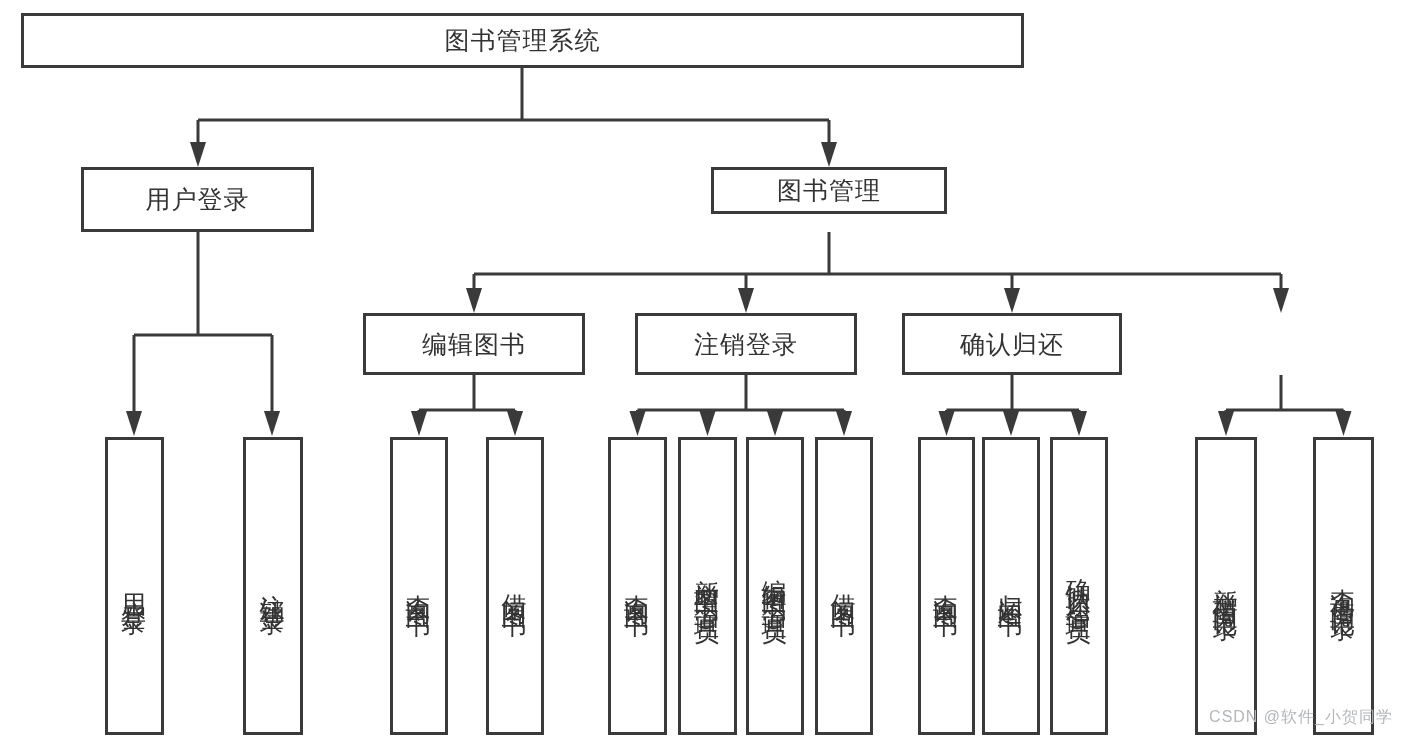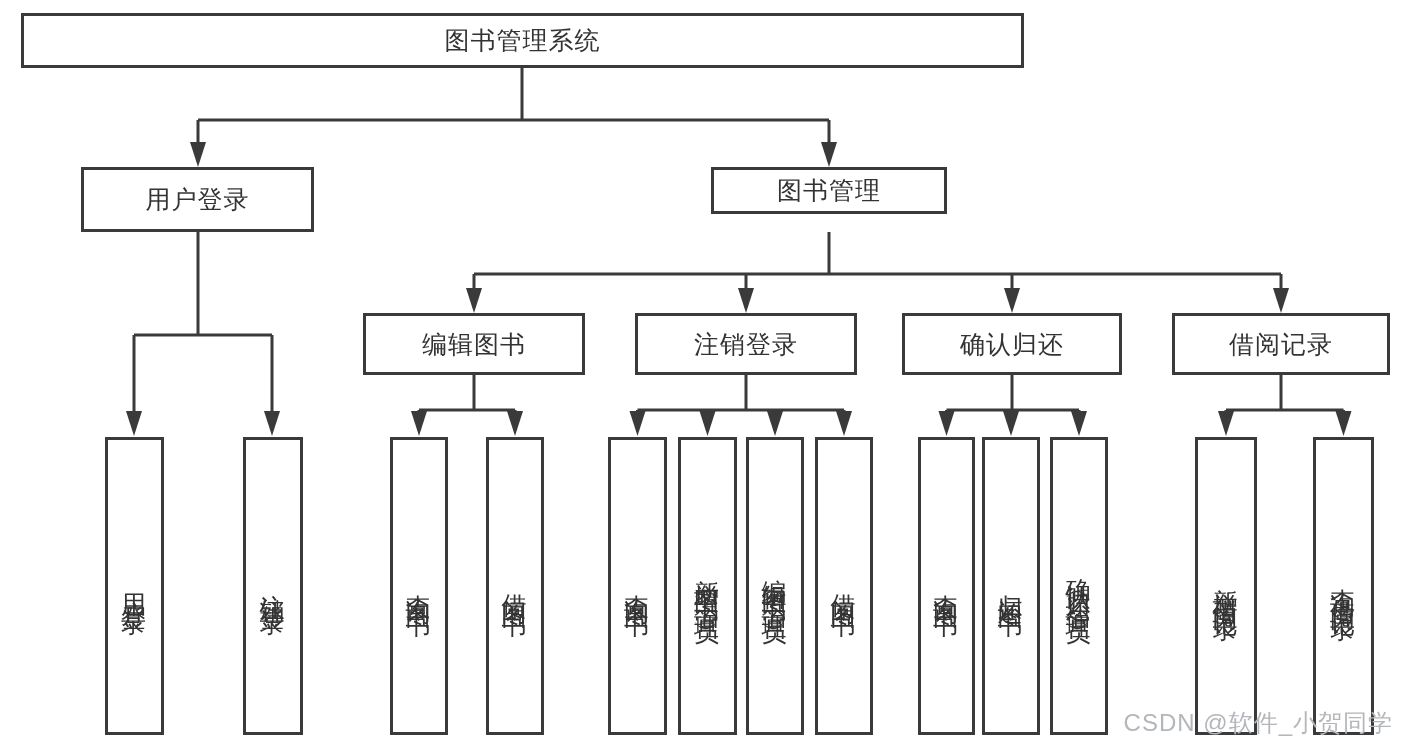--- a/index.html
+++ b/index.html
@@ -47,21 +47,21 @@
     text-orientation: mixed;
     font-size: 25px;
     letter-spacing: 6px;
     white-space: normal;
   }
   .watermark {
     position: absolute;
     top: 707px;
     right: 12px;
     color: var(--watermark);
-    font-size: 24px;
+    font-size: 16px;
     letter-spacing: 1px;
   }
 </style>
 </head>
 <body>
 
 <div class="stage">
 
   <svg class="connectors" viewBox="0 0 1405 747" xmlns="http://www.w3.org/2000/svg">
 
@@ -100,21 +100,20 @@
   </svg>
 
   <div class="box" style="left:21px;top:13px;width:1003px;height:55px">图书管理系统</div>
 
   <div class="box" style="left:81px;top:167px;width:233px;height:65px">用户登录</div>
   <div class="box" style="left:711px;top:167px;width:236px;height:47px">图书管理</div>
 
   <div class="box" style="left:363px;top:313px;width:222px;height:62px">编辑图书</div>
   <div class="box" style="left:635px;top:313px;width:222px;height:62px">注销登录</div>
   <div class="box" style="left:902px;top:313px;width:220px;height:62px">确认归还</div>
-  <div class="box" style="left:1172px;top:313px;width:218px;height:62px">借阅记录</div>
 
   <div class="box v" style="left:105px;top:437px;width:59px;height:298px">用户登录</div>
   <div class="box v" style="left:243px;top:437px;width:60px;height:298px">注销登录</div>
 
   <div class="box v" style="left:390px;top:437px;width:58px;height:298px">查询图书</div>
   <div class="box v" style="left:486px;top:437px;width:58px;height:298px">借阅图书</div>
 
   <div class="box v" style="left:608px;top:437px;width:59px;height:298px">查询图书</div>
   <div class="box v" style="left:678px;top:437px;width:59px;height:298px">新增图书（管理员）</div>
   <div class="box v" style="left:746px;top:437px;width:58px;height:298px">编辑图书（管理员）</div>

